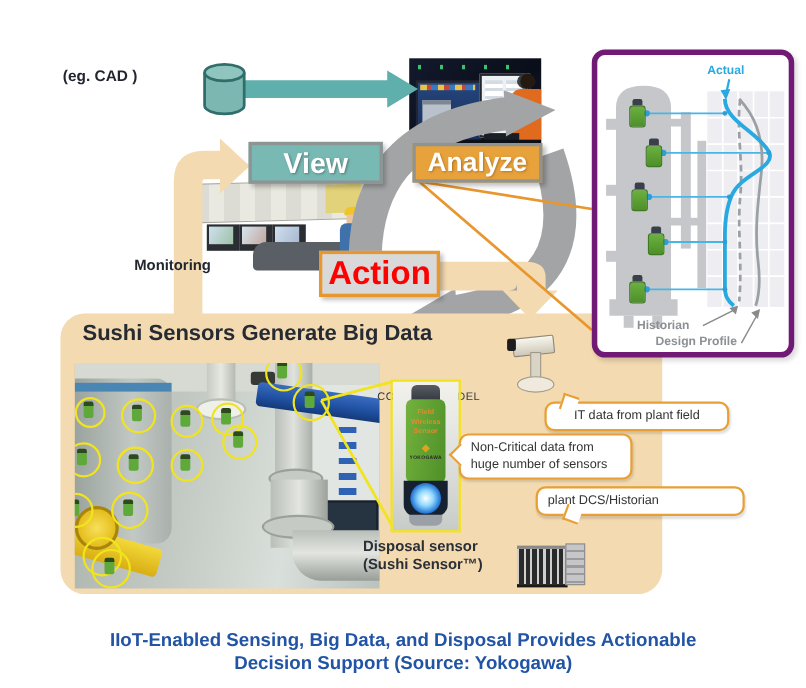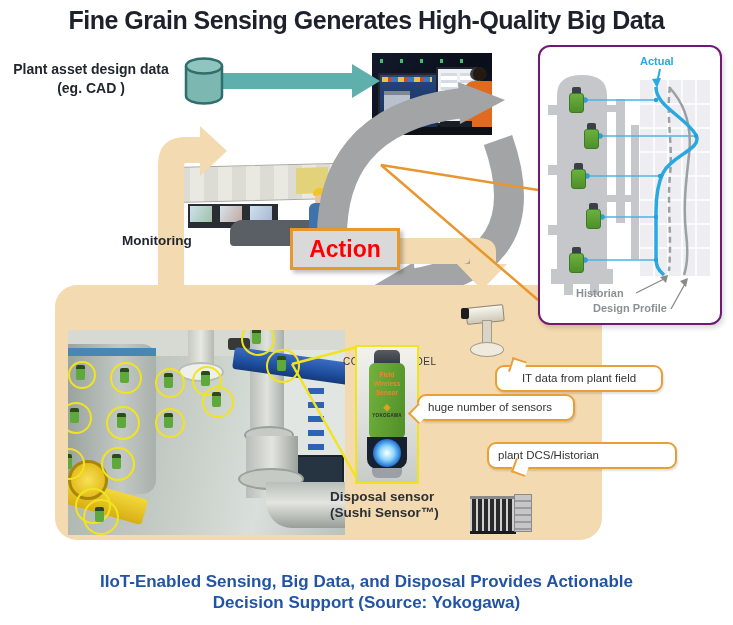--- a/index.html
+++ b/index.html
@@ -15,21 +15,21 @@
                color:#22262e;line-height:1.35;z-index:6;}
   .monitoring{left:122px;top:233px;font-size:13.5px;font-weight:bold;color:#22262e;z-index:6;}
   
   .flow-btn{display:flex;align-items:center;justify-content:center;font-weight:bold;color:#fff;
             z-index:6;box-shadow:3px 3px 4px rgba(0,0,0,0.25);box-sizing:border-box;}
   .btn-view{left:226px;top:129px;width:122px;height:38px;background:#79b9b3;
             border:3px solid #8e9493;font-size:26px;text-shadow:1px 1px 2px rgba(60,90,88,.6);}
   .btn-analyze{left:375px;top:130px;width:118px;height:36px;background:#e8a23c;
             border:3px solid #8e9493;font-size:24px;text-shadow:1px 1px 2px rgba(120,80,20,.5);}
   .btn-action{left:290px;top:228px;width:110px;height:42px;background:#d9d9d9;
-            border:3px solid #e8962e;color:#ff0000;font-size:23px;}
+            border:3px solid #e8962e;color:#ff0000;font-size:30px;}
   
   .photo-analyze{left:372px;top:53px;width:120px;height:82px;z-index:2;overflow:hidden;
      background:linear-gradient(135deg,#131a2c,#0a0e1a 60%,#141c30);}
   .photo-view{left:170px;top:160px;width:178px;height:90px;z-index:2;}
   .plant-photo{left:68px;top:330px;width:277px;height:205px;z-index:4;overflow:hidden;
      background:linear-gradient(100deg,#aab2ac,#c8cfc8 45%,#d9dfda 70%,#b9c2bd);}
   .hl-circle{position:absolute;border:2.5px solid #f2e41c;border-radius:50%;}
   .mini-sensor{position:absolute;width:9px;height:15px;border-radius:2px;
      background:linear-gradient(#2c4a1c 0 4px,#5fa83a 4px);}
   
@@ -41,38 +41,36 @@
      background:linear-gradient(#f2f1ec,#dddfdc 55%,#c8ccc9);overflow:hidden;}
   .disposal{left:330px;top:489px;font-size:13.5px;font-weight:bold;color:#2b2f36;
             line-height:1.18;z-index:6;}
   
   .callout{position:absolute;background:#fff;border:2.5px solid #e89f35;border-radius:9px;
            font-size:11.5px;color:#333;padding:4px 9px;line-height:1.3;z-index:7;
            box-shadow:1px 2px 2px rgba(0,0,0,0.12);}
   .callout .tail{position:absolute;width:13px;height:13px;background:#fff;}
   
   .profile-panel{left:538px;top:45px;width:184px;height:280px;background:#fff;z-index:5;
-      border:2px solid #701a75;border-radius:12px;box-sizing:border-box;
+      border:5px solid #701a75;border-radius:12px;box-sizing:border-box;
       box-shadow:2px 3px 5px rgba(0,0,0,0.15);}
   .panel-label{position:absolute;font-size:11px;font-weight:bold;}
   .panel-sensor{position:absolute;width:15px;z-index:2;}
   .panel-sensor .cap{margin:0 auto;width:9px;height:6px;background:#394049;border-radius:2px 2px 0 0;}
   .panel-sensor .bod{width:15px;height:20px;background:linear-gradient(#6ab13e,#4e8f2a);
       border:1px solid #3f7a22;border-radius:3px;box-sizing:border-box;}
   .svg-layer{position:absolute;left:0;top:0;pointer-events:none;}
 </style>
 </head>
 <body>
 
 <div class="slide">
 
-  <div class="abs slide-title">Fine Grain Sensing Generates High-Quality Big Data</div>
 
   <div class="abs plant-asset">
-    <div>Plant asset design data</div>
     <div>(eg. CAD )</div>
   </div>
 
   <div class="abs photo-analyze">
     <div class="abs" style="left:8px;top:6px;width:100px;height:4px;background:repeating-linear-gradient(90deg,#3ec06e 0 3px,transparent 3px 20px);"></div>
     <div class="abs" style="left:6px;top:20px;width:56px;height:52px;border:2px solid #23262e;background:linear-gradient(#24457e,#1a3058);">
       <div class="abs" style="left:2px;top:2px;width:50px;height:5px;background:repeating-linear-gradient(90deg,#e8c34a 0 6px,#c24a3a 6px 10px,#3a79c2 10px 16px);"></div>
       <div class="abs" style="left:4px;top:16px;width:26px;height:22px;background:#b9c2cc;border-top:4px solid #7e8894;"></div>
     </div>
     <div class="abs" style="left:64px;top:14px;width:42px;height:54px;border:2px solid #23262e;background:#eef1f4;">
@@ -123,24 +121,27 @@
     <polygon points="222,73 352,73 352,64 380,81 352,98 352,89 222,89" fill="#5fb0ac"></polygon>
     <path d="M186,66 L186,96 A18,7.5 0 0 0 222,96 L222,66" fill="#7db7b2" stroke="#2f6e6a" stroke-width="2.5"></path>
     <ellipse cx="204" cy="66" rx="18" ry="7.5" fill="#8fc4bf" stroke="#2f6e6a" stroke-width="2.5"></ellipse>
   </svg>
 
   <svg class="svg-layer" width="733" height="625" style="z-index:4;">
     <line x1="381" y1="165" x2="538" y2="190" stroke="#e8962e" stroke-width="2.5"></line>
     <line x1="381" y1="165" x2="538" y2="300" stroke="#e8962e" stroke-width="2.5"></line>
   </svg>
 
+  <div class="abs flow-btn btn-view">View</div>
+  <div class="abs flow-btn btn-analyze">Analyze</div>
   <div class="abs flow-btn btn-action">Action</div>
   <div class="abs monitoring">Monitoring</div>
 
   <div class="abs sushi-box"></div>
+  <div class="abs sushi-title">Sushi Sensors Generate Big Data</div>
 
   <div class="abs plant-photo">
     <div class="abs" style="left:0;top:0;width:277px;height:26px;background:#d6dad3;"></div>
     <div class="abs" style="left:160px;top:8px;width:22px;height:12px;background:#353a36;border-radius:3px;"></div>
     <div class="abs" style="left:200px;top:20px;width:77px;height:150px;background:#e2e6e2;"></div>
     <div class="abs" style="left:240px;top:58px;width:16px;height:62px;background:repeating-linear-gradient(0deg,#2f62b5 0 6px,#e2e6e2 6px 14px);"></div>
     <div class="abs" style="left:228px;top:125px;width:44px;height:52px;background:#263340;border:2px solid #1a222c;"></div>
     <div class="abs" style="left:0;top:14px;width:88px;height:150px;background:linear-gradient(90deg,#9ba39e,#c2c9c4 60%,#aab1ac);border-radius:0 14px 14px 0;"></div>
     <div class="abs" style="left:0;top:18px;width:88px;height:8px;background:#4a86b4;"></div>
     <div class="abs" style="left:120px;top:0;width:26px;height:42px;background:linear-gradient(90deg,#c6cac2,#e6e8e2 50%,#b5b9b1);"></div>
@@ -219,20 +220,21 @@
     <div class="abs" style="left:0;top:4px;width:46px;height:32px;background:repeating-linear-gradient(90deg,#cfcfcf 0 2px,#2a2a2a 2px 6px);border-top:3px solid #8a8a8a;border-bottom:3px solid #1a1a1a;"></div>
     <div class="abs" style="left:44px;top:2px;width:18px;height:38px;background:#c6c6c8;border:1px solid #8a8a8a;box-sizing:border-box;background-image:repeating-linear-gradient(#c6c6c8 0 5px,#9b9b9d 5px 7px);"></div>
   </div>
 
   <div class="callout" style="left:495px;top:365px;width:146px;text-align:center;">
     <div class="tail" style="top:-8.5px;left:13px;transform:rotate(18deg);border-top:2.5px solid #e89f35;border-left:2.5px solid #e89f35;"></div>
     <span>IT data from plant field</span>
   </div>
   <div class="callout" style="left:417px;top:394px;width:136px;">
     <div class="tail" style="left:-8.5px;top:10px;transform:rotate(-45deg);border-top:2.5px solid #e89f35;border-left:2.5px solid #e89f35;"></div>
+    <div>Non-Critical data from</div>
     <div>huge number of sensors</div>
   </div>
   <div class="callout" style="left:487px;top:442px;width:168px;">
     <div class="tail" style="bottom:-8.5px;left:24px;transform:rotate(20deg);border-bottom:2.5px solid #e89f35;border-left:2.5px solid #e89f35;"></div>
     <div>plant DCS/Historian</div>
   </div>
 
   <div class="abs profile-panel">
     <svg class="svg-layer" width="178" height="274">
 

